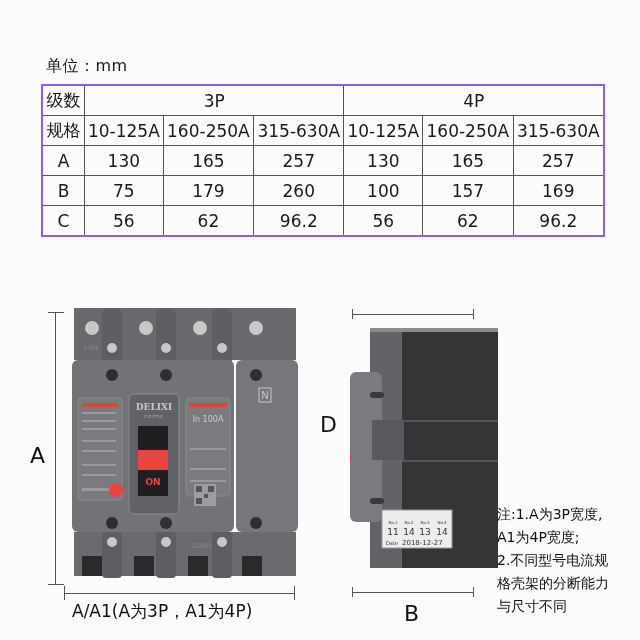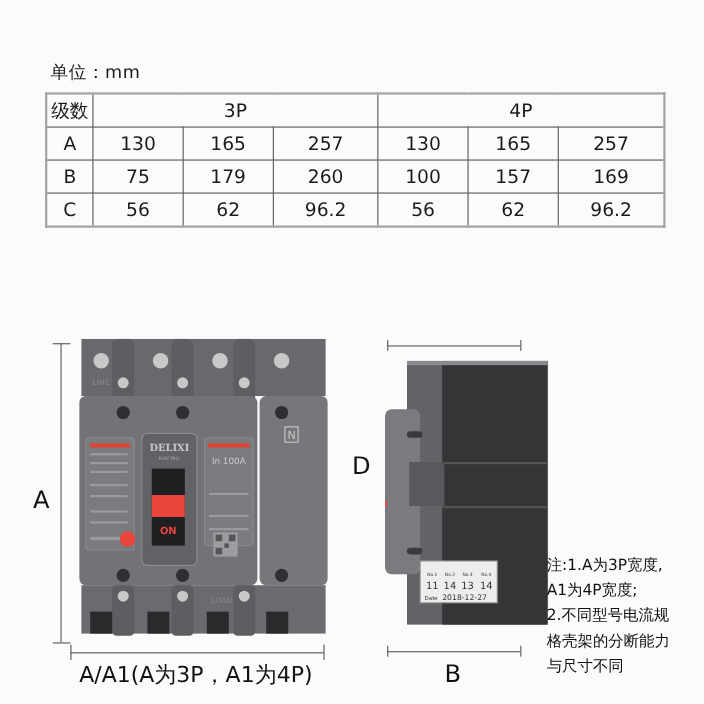--- a/index.html
+++ b/index.html
@@ -1,20 +1,20 @@
 <!DOCTYPE html>
 <html><head>
 <meta charset="utf-8">
 <style>
   html, body { margin:0; padding:0; }
   body { width:640px; height:640px; background:#fbfbfb; position:relative; overflow:hidden;
          font-family:"DejaVu Sans", "Liberation Sans", sans-serif; color:#1a1a1a; }
   .unit { position:absolute; left:36px; top:56px; font-size:16px; letter-spacing:0.5px;margin-left:10px; }
   table.spec { position:absolute; left:41px; top:84px; width:564px; border-collapse:collapse;
-               border:2px solid #a3a3a3; font-size:17px; }
+               border:2px solid #8b5cf6; font-size:17px; }
   table.spec td { border:1px solid #555; text-align:center; height:29px; padding:0; }
   table.spec td.hdr { width:41px; }
   
   .dim { position:absolute; background:#555; }
   .lbl { position:absolute; font-size:20px; color:#111; }
   .note { position:absolute; left:497px; top:503px; width:145px; font-size:14px; line-height:23px; color:#111; }
   
   .front { position:absolute; left:72px; top:308px; width:226px; height:272px; }
   .side { position:absolute; left:350px; top:328px; width:148px; height:240px; }
 </style>
@@ -24,20 +24,29 @@
 <div class="unit">单位：mm</div>
 
 <table class="spec">
   <tbody>
       <tr>
     <td class="hdr">级数</td>
     <td colspan="3">3P</td>
     <td colspan="3">4P</td>
   </tr>
   <tr>
+    <td class="hdr">规格</td>
+    <td>10-125A</td>
+    <td>160-250A</td>
+    <td>315-630A</td>
+    <td>10-125A</td>
+    <td>160-250A</td>
+    <td>315-630A</td>
+  </tr>
+  <tr>
     <td class="hdr">A</td>
     <td>130</td>
     <td>165</td>
     <td>257</td>
     <td>130</td>
     <td>165</td>
     <td>257</td>
   </tr>
   <tr>
     <td class="hdr">B</td>
@@ -61,21 +70,21 @@
   </table>
 
 <div class="dim" style="left:55px;top:312px;width:1px;height:272px;"></div>
 <div class="dim" style="left:48px;top:312px;width:16px;height:1px;"></div>
 <div class="dim" style="left:48px;top:584px;width:16px;height:1px;"></div>
 <div class="lbl" style="left:30px;top:443px;font-size:22px;">A</div>
 
 <div class="dim" style="left:64px;top:593px;width:230px;height:1px;"></div>
 <div class="dim" style="left:64px;top:586px;width:1px;height:14px;"></div>
 <div class="dim" style="left:294px;top:586px;width:1px;height:14px;"></div>
-<div class="lbl" style="left:72px;top:600px;font-size:20px;">A/A1(A为3P，A1为4P)</div>
+<div class="lbl" style="left:72px;top:600px;font-size:17px;">A/A1(A为3P，A1为4P)</div>
 
 <svg class="front" viewBox="0 0 226 272" width="226" height="272">
 
   <rect x="2" y="0" width="222" height="52" fill="#68696c"></rect>
   <g fill="#5d5e61">
     <rect x="30" y="0" width="20" height="58" rx="6"></rect>
     <rect x="84" y="0" width="20" height="58" rx="6"></rect>
     <rect x="140" y="0" width="20" height="58" rx="6"></rect>
   </g>
   <g fill="#c8c8c8">

